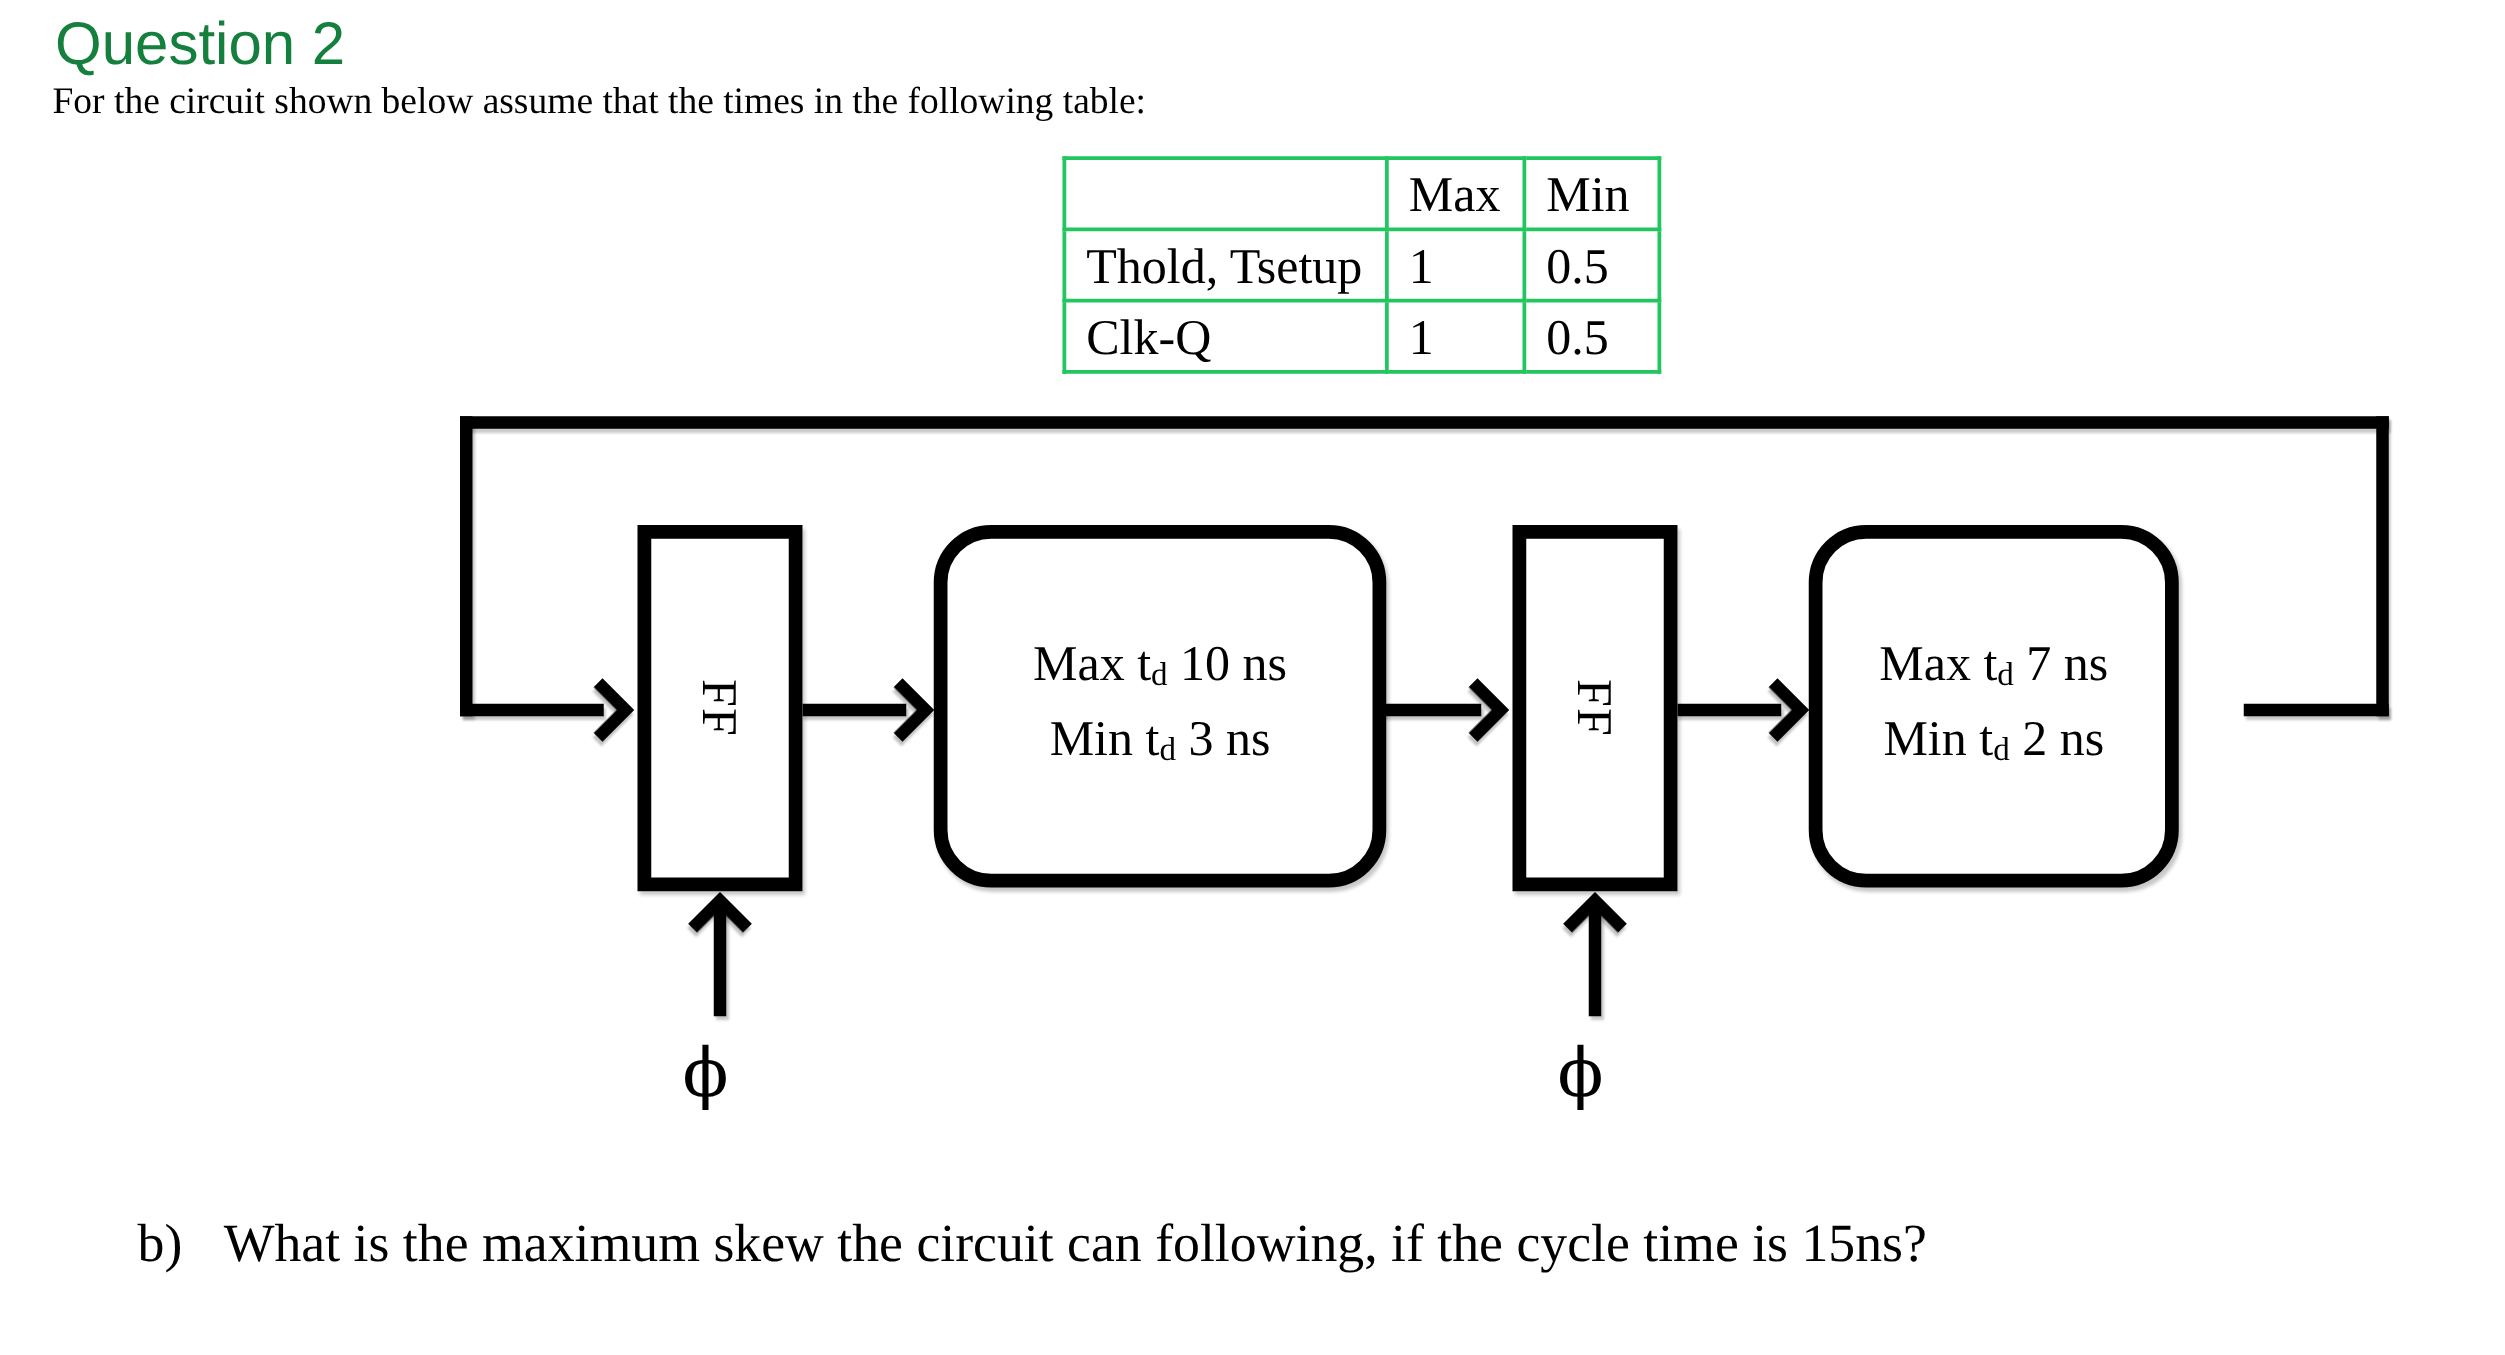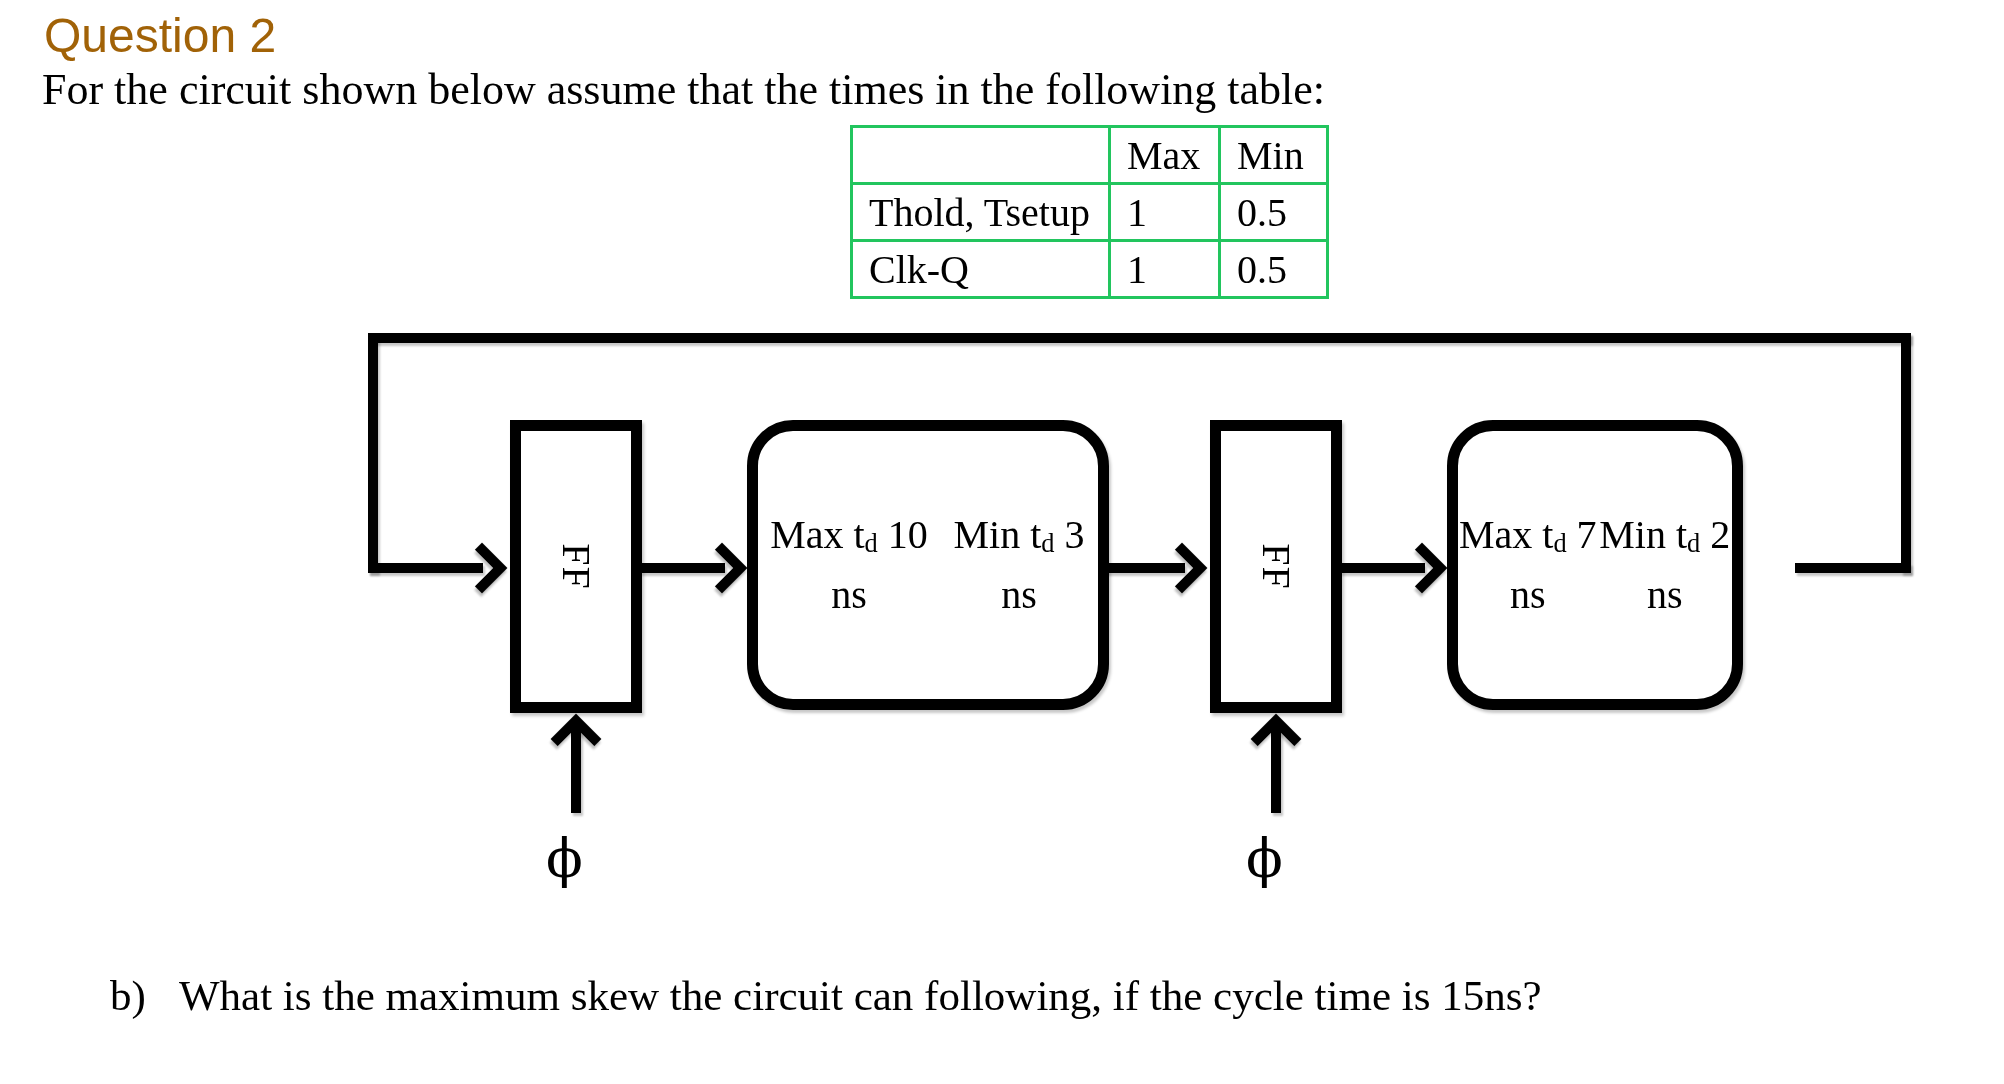--- a/index.html
+++ b/index.html
@@ -2,42 +2,42 @@
 <html><head>
 <meta charset="utf-8">
 <style>
   html,body { margin:0; padding:0; background:#ffffff; }
   .page {
     position:relative; width:2004px; height:1084px; background:#ffffff;
     font-family:"Liberation Serif", serif; color:#000; overflow:hidden;
   }
   .title {
     position:absolute; left:44px; top:8px;
-    font-family:"Liberation Sans", sans-serif; font-size:48px; color:#a16207;
+    font-family:"Liberation Sans", sans-serif; font-size:48px; color:#15803d;
     white-space:nowrap;
   }
-  .intro { position:absolute; left:42px; top:64px; font-size:44px; white-space:nowrap; }
+  .intro { position:absolute; left:42px; top:64px; font-size:30px; white-space:nowrap; }
 
   
   .ttable { position:absolute; left:850px; top:125px; border-collapse:collapse; font-size:40px; }
   .ttable td {
     border:3px solid #22c55e; height:57px; box-sizing:border-box;
     padding:0 6px 0 16px; vertical-align:middle; background:#fff;
   }
   .ttable .c1 { width:258px; }
   .ttable .c2 { width:110px; }
   .ttable .c3 { width:108px; }
 
   
   .wire { position:absolute; background:#000; box-shadow:2px 3px 2px rgba(0,0,0,0.22); }
   .box  { position:absolute; border:11px solid #000; background:#fff; box-sizing:border-box;
           box-shadow:2px 3px 3px rgba(0,0,0,0.22); }
   .ff   { display:flex; align-items:center; justify-content:center; }
   .ff-lbl { transform:rotate(90deg); font-size:40px; letter-spacing:1px; white-space:nowrap; }
-  .blk  { border-radius:46px; display:flex; flex-direction:row; align-items:center;
+  .blk  { border-radius:46px; display:flex; flex-direction:column; align-items:center;
           justify-content:center; font-size:40px; line-height:52px; text-align:center; }
   .sub  { font-size:0.66em; vertical-align:-0.15em; }
   .chev { position:absolute; width:26px; height:26px; border-style:solid; border-color:#000;
           transform:rotate(45deg); filter:drop-shadow(2px 3px 1px rgba(0,0,0,0.25)); }
   .chev.r { border-width:10px 10px 0 0; }
   .chev.u { border-width:10px 0 0 10px; }
   .phi  { position:absolute; font-size:54px; line-height:1;
           font-family:"DejaVu Serif", serif; }
 
   

